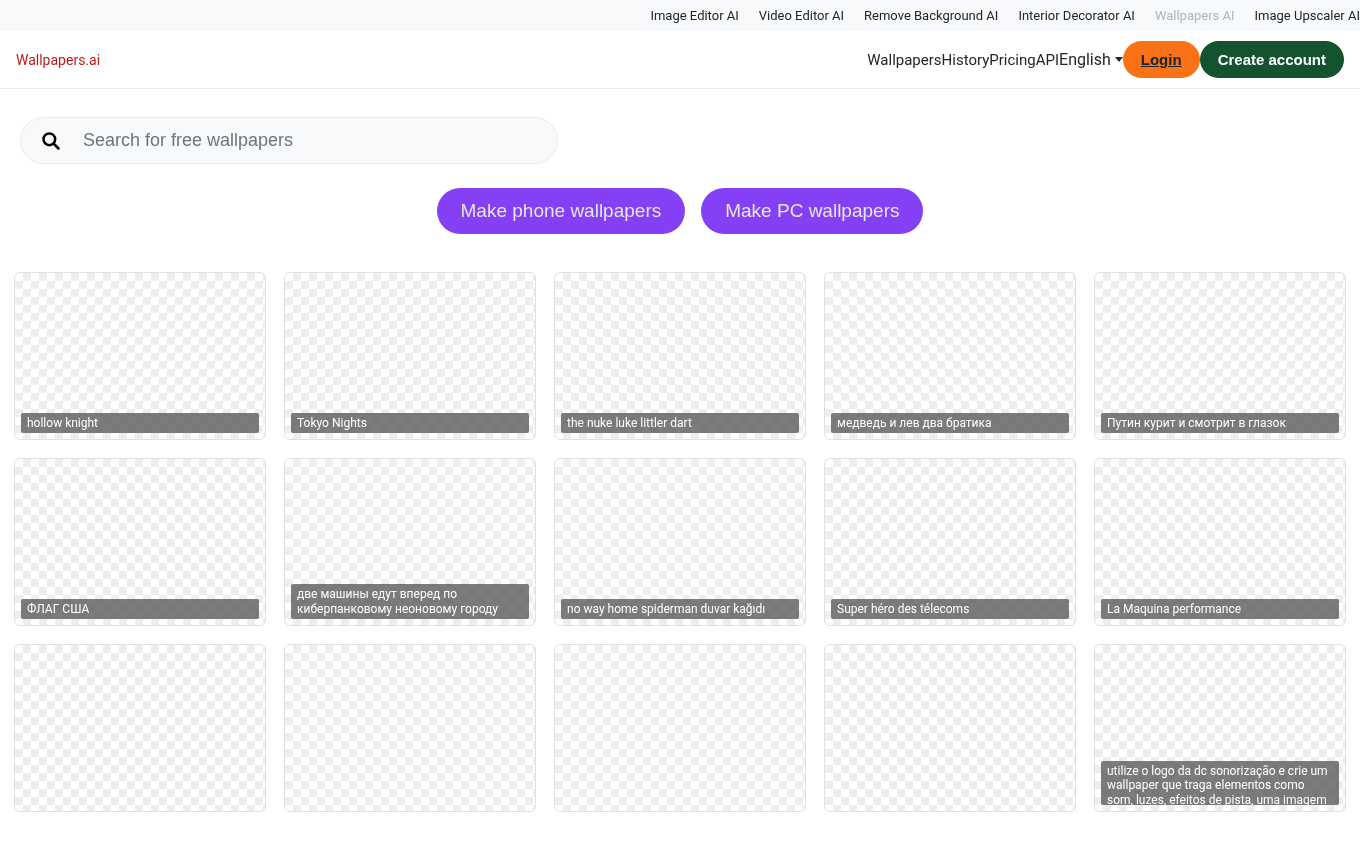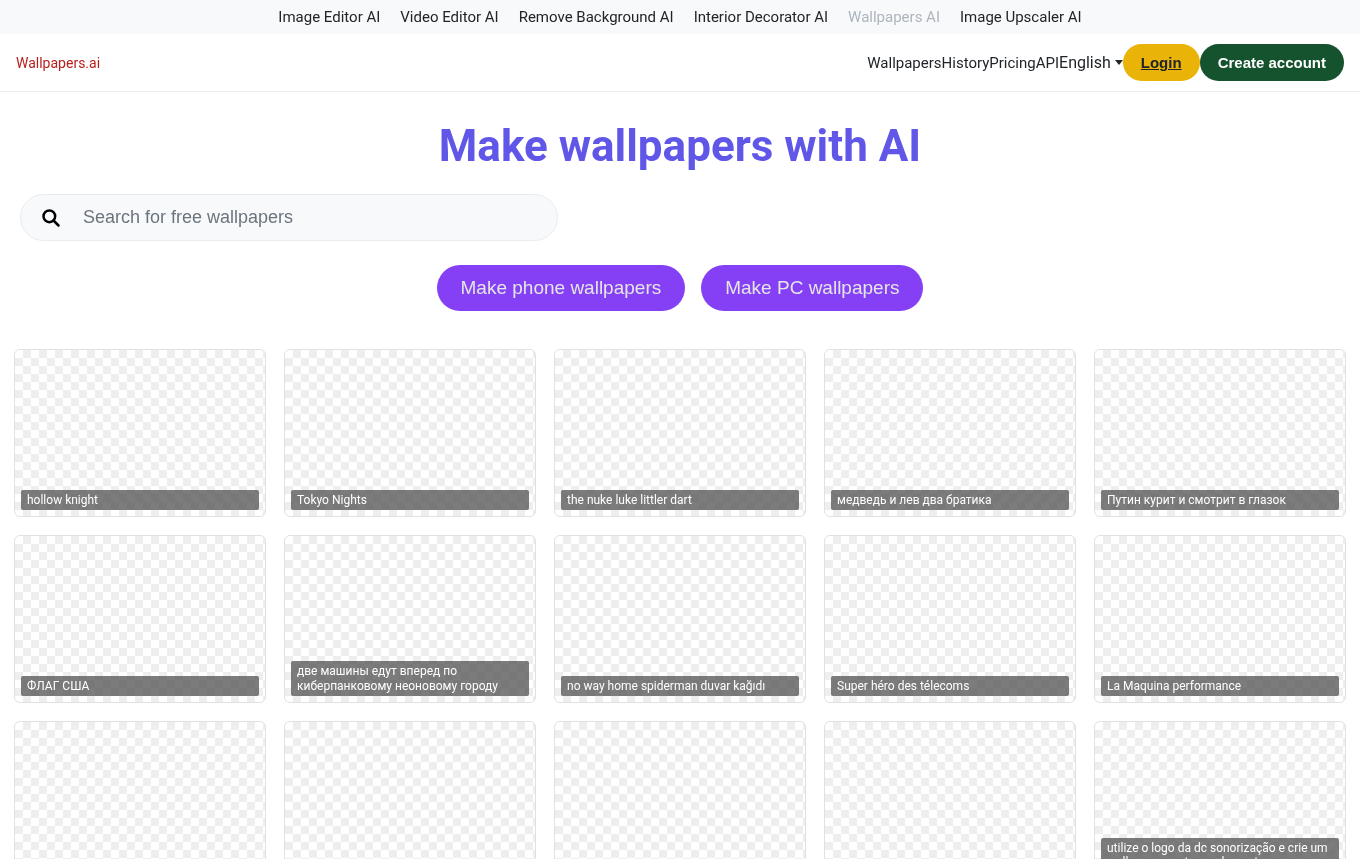--- a/index.html
+++ b/index.html
@@ -7,25 +7,25 @@
       padding: 0;
       box-sizing: border-box;
     }
     body {
       font-family: -apple-system, BlinkMacSystemFont, "Segoe UI", Roboto, Helvetica, Arial, sans-serif;
       background: #fff;
       color: #212529;
     }
     .top-nav {
       display: flex;
-      justify-content: center;
+      justify-content: flex-end;
       gap: 20px;
       padding: 4px 0;
       background: #f8f9fa;
-      font-size: 15px;
+      font-size: 13px;
     }
     .top-nav a {
       color: #212529;
       text-decoration: none;
       padding: 4px 0;
     }
     .top-nav a.active {
       color: #adb5bd;
     }
     .main-header {
@@ -50,21 +50,21 @@
       text-decoration: none;
       font-size: 15px;
     }
     .lang-dropdown {
       display: flex;
       align-items: center;
       gap: 4px;
       cursor: pointer;
     }
     .btn-login {
-      background: #eab308;
+      background: #f97316;
       border: none;
       border-radius: 20px;
       padding: 10px 18px;
       font-size: 15px;
       font-weight: 600;
       cursor: pointer;
       color: #212529;
       text-decoration: underline;
     }
     .btn-create {
@@ -198,21 +198,20 @@
     <div class="lang-dropdown">
       <span>English</span>
       <span class="caret-down"></span>
     </div>
     <button class="btn-login">Login</button>
     <button class="btn-create">Create account</button>
   </div>
 </header>
 
 <section class="hero">
-  <h1>Make wallpapers with AI</h1>
   <div class="search-wrap">
     <div class="search-box">
       <svg width="20" height="20" viewBox="0 0 24 24" fill="none" stroke="#000" stroke-width="3" stroke-linecap="round">
         <circle cx="10" cy="10" r="7"></circle>
         <line x1="21" y1="21" x2="15" y2="15"></line>
       </svg>
       <input class="search-input" type="text" placeholder="Search for free wallpapers" style="">
     </div>
   </div>
   <div class="hero-buttons">

